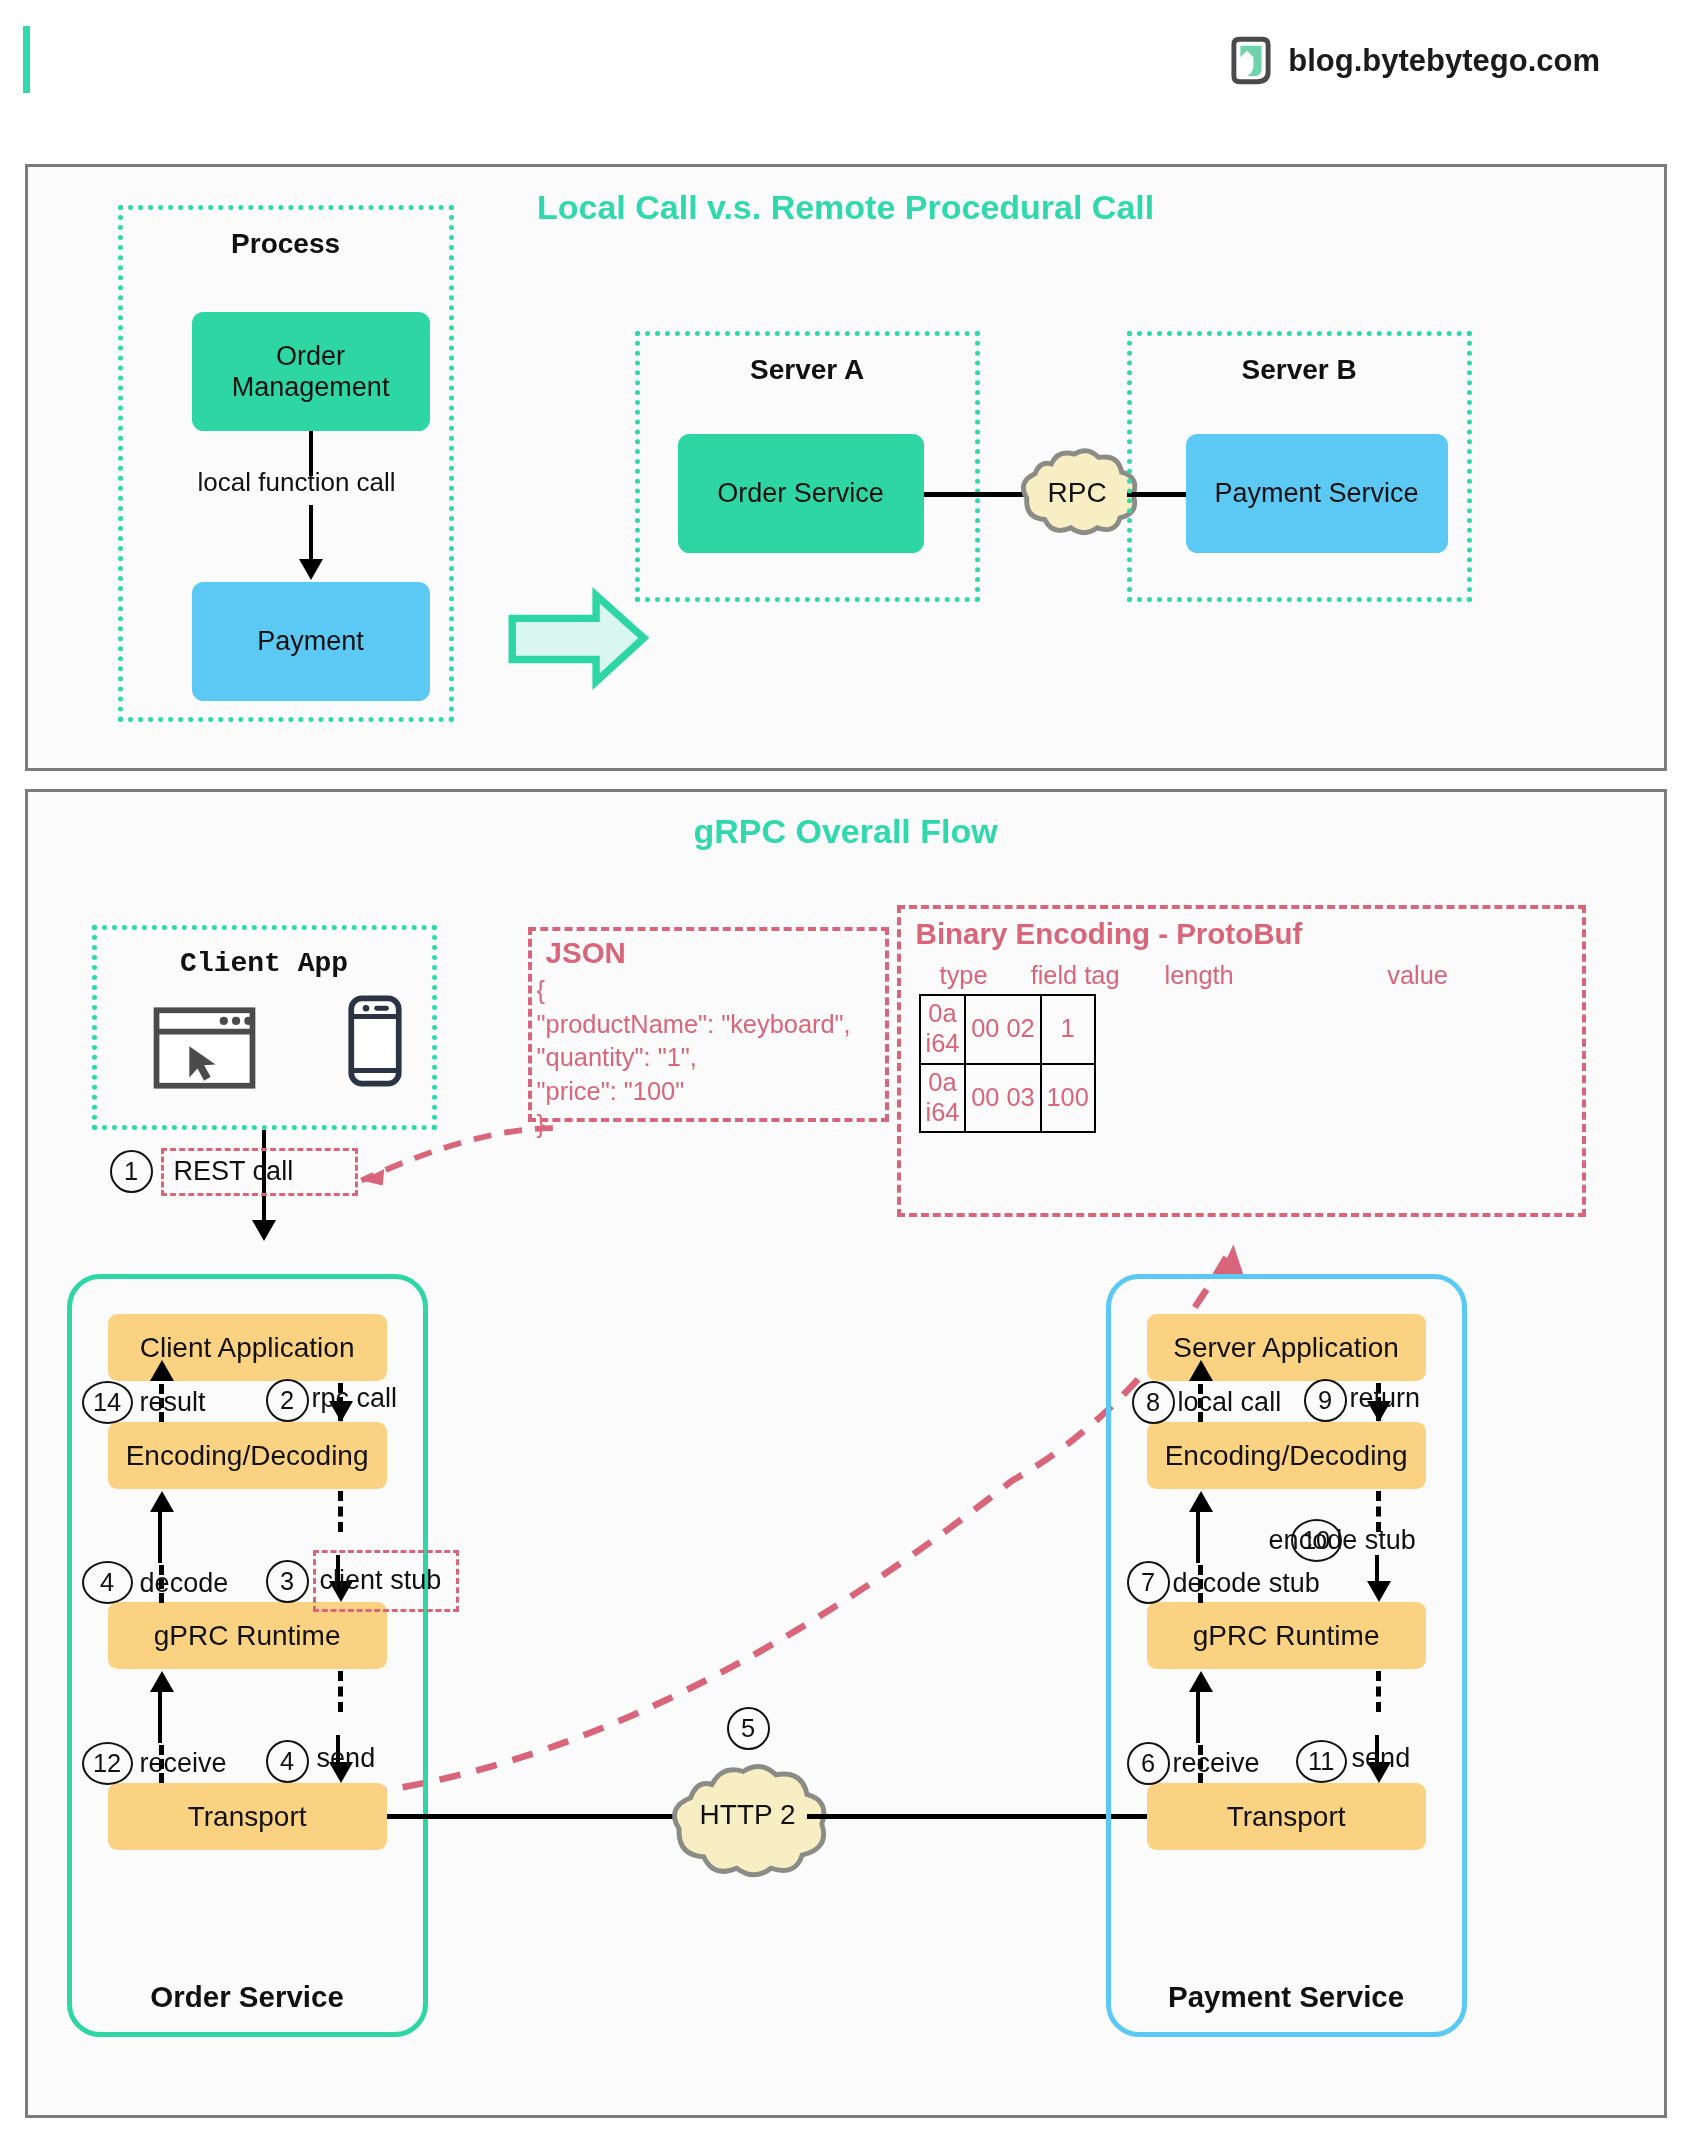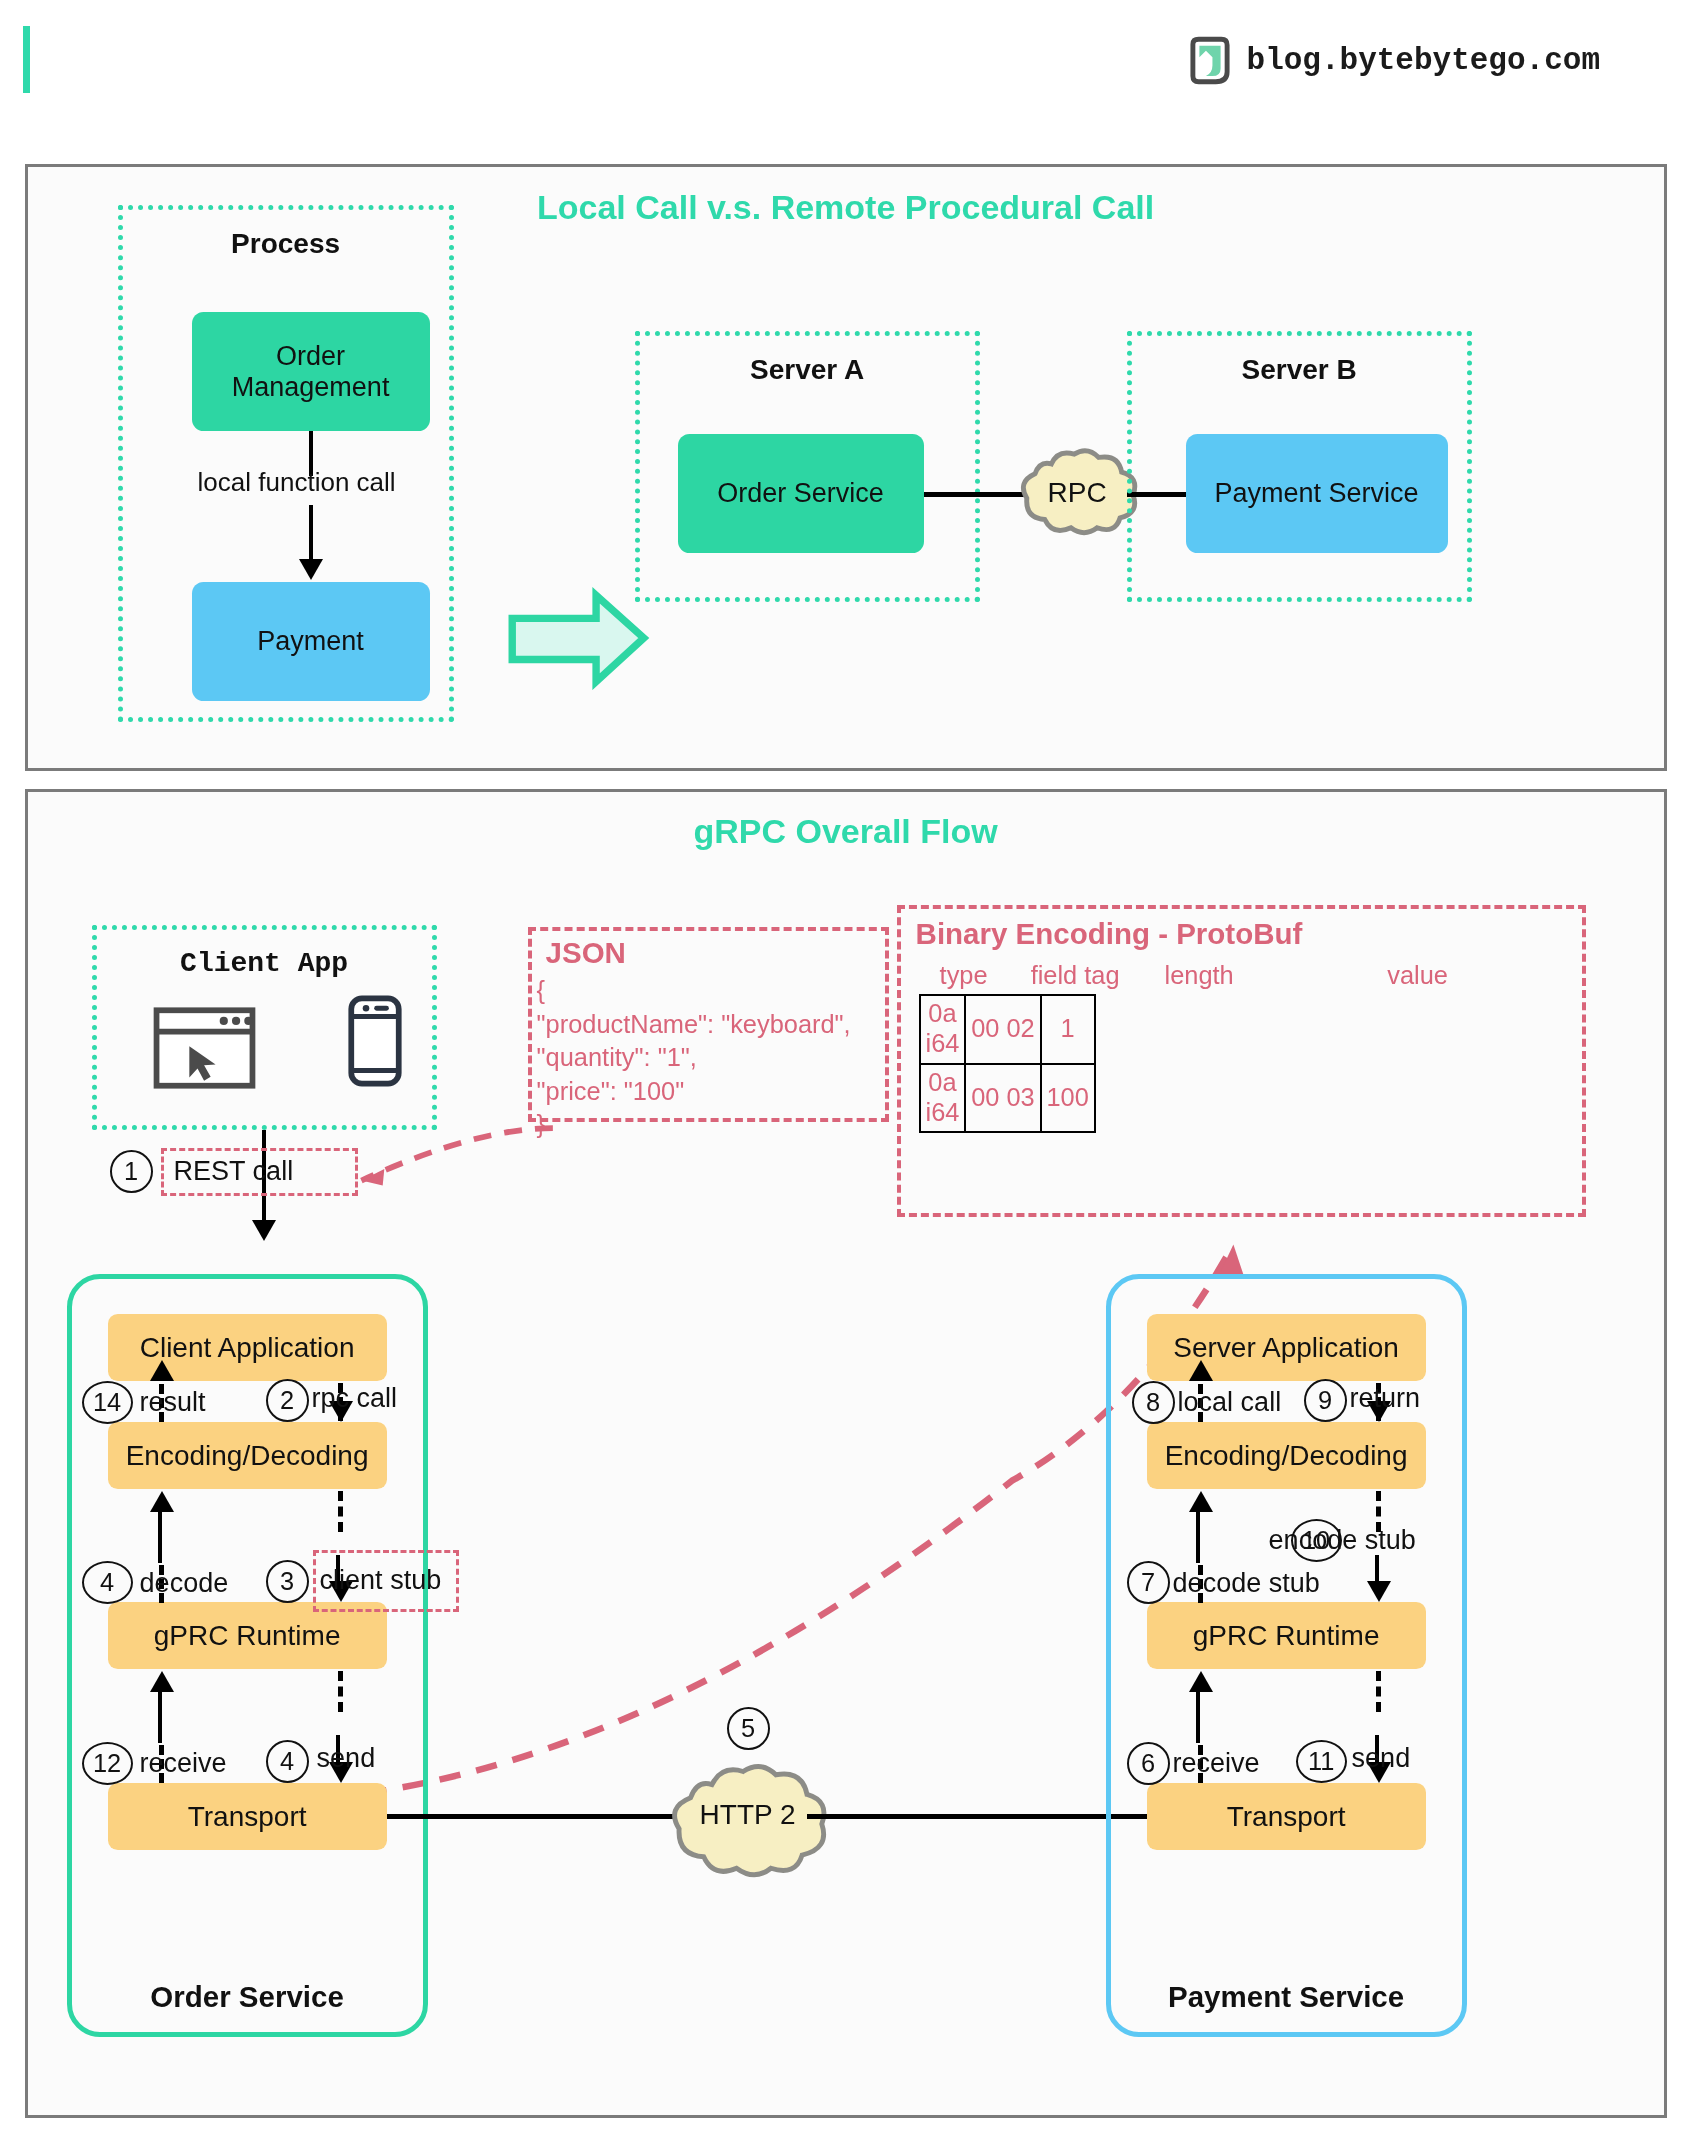--- a/index.html
+++ b/index.html
@@ -3,21 +3,21 @@
 <meta charset="utf-8">
 <style>
   html,body{margin:0;padding:0;background:#ffffff;}
   body{width:1700px;height:2151px;position:relative;font-family:"Liberation Sans",sans-serif;-webkit-font-smoothing:antialiased;}
   .abs{position:absolute;}
 
   
   #header{left:0;top:0;width:1700px;height:156px;}
   #title-accent{left:23px;top:26px;width:7.4px;height:67px;background:#2fd9ab;}
   #page-title{left:41px;top:24.6px;font-size:51px;color:#1b1b1b;letter-spacing:-0.4px;white-space:nowrap;}
-  #brand{right:100px;top:36px;display:flex;align-items:center;gap:14.8px;font-family:Liberation Mono, monospace;}
+  #brand{right:100px;top:36px;display:flex;align-items:center;gap:14.8px;}
   #brand-logo{width:44px;height:49px;position:relative;}
   #brand-text{font-size:31px;font-weight:bold;color:#1b1b1b;white-space:nowrap;}
 
   
   .panel{background:#fbfbfb;border:3.3px solid #7b7b7b;box-sizing:border-box;}
   #panel-top{left:24.6px;top:164px;width:1642px;height:607px;}
   #panel-bottom{left:24.6px;top:789px;width:1642px;height:1329px;}
   .panel-title{width:100%;text-align:center;font-size:34px;font-weight:bold;color:#2fd9ab;white-space:nowrap;}
   #panel-top-title{left:0;top:21.3px;}
   #panel-bottom-title{left:0;top:19.7px;}

